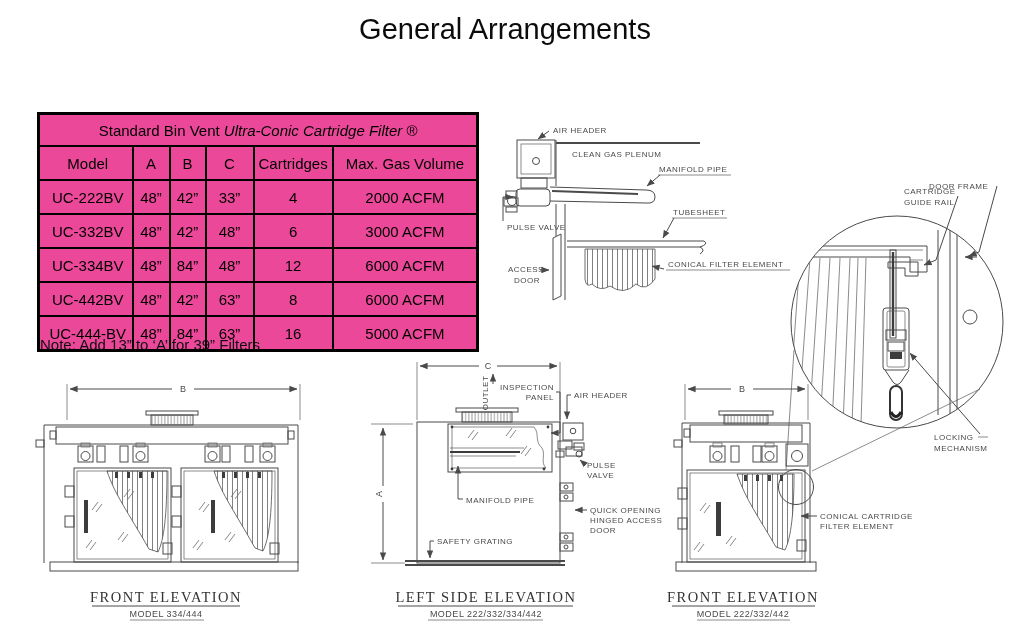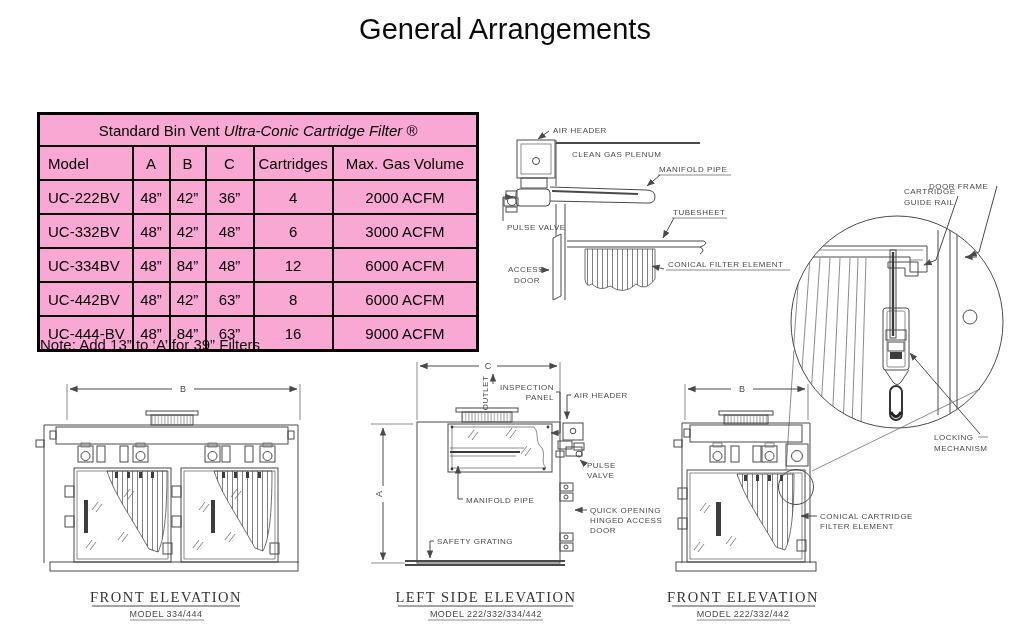--- a/index.html
+++ b/index.html
@@ -1,26 +1,26 @@
 <!DOCTYPE html>
 <html><head>
 <meta charset="utf-8">
 <style>
   html,body{margin:0;padding:0;background:#e8e8e8;}
   .page{position:relative;width:1024px;height:631px;background:#ffffff;
         font-family:"Liberation Sans",sans-serif;overflow:hidden;margin:0 auto;}
   .title{position:absolute;top:13px;left:0;width:1010px;text-align:center;
          font-size:29px;line-height:32px;color:#0b0b0b;}
   table.spec{position:absolute;left:37px;top:112px;border-collapse:collapse;
-             background:#f9a8d4;border:3px solid #000;table-layout:fixed;}
+             background:#ec4899;border:3px solid #000;table-layout:fixed;}
   table.spec td,table.spec th{border:2px solid #000;font-size:15px;color:#000;
              height:32px;text-align:center;padding:0 4px;font-weight:normal;
              white-space:nowrap;overflow:hidden;}
   table.spec .t-title{height:30px;}
-  table.spec .cell-model, table.spec th.c-model{text-align:left;padding-left:8px;}
+  table.spec .cell-model, table.spec th.c-model{text-align:center;padding-left:8px;}
   .note{position:absolute;left:40px;top:336px;font-size:15px;color:#101010;}
   svg.draw{position:absolute;left:0;top:0;}
   .ln{stroke:#4a4a4a;fill:none;stroke-width:1;}
   .ln2{stroke:#4a4a4a;fill:none;stroke-width:1.8;}
   .thin{stroke:#5a5a5a;fill:none;stroke-width:.7;}
   .lbl{font-family:"Liberation Sans",sans-serif;font-size:8px;letter-spacing:.5px;fill:#4a4a4a;}
   .dim{font-family:"Liberation Sans",sans-serif;font-size:9px;fill:#4a4a4a;}
   .etitle{font-family:"Liberation Serif",serif;font-size:14.5px;letter-spacing:1.5px;fill:#333;}
   .emodel{font-family:"Liberation Sans",sans-serif;font-size:9px;letter-spacing:.5px;fill:#4a4a4a;}
   .dk{fill:#3c3c3c;stroke:none;}
@@ -54,21 +54,21 @@
         <th>C</th>
         <th>Cartridges</th>
         <th>Max. Gas Volume</th>
       </tr>
     </thead>
     <tbody>
         <tr>
           <td class="cell-model">UC-222BV</td>
           <td>48”</td>
           <td>42”</td>
-          <td>36”</td>
+          <td>33”</td>
           <td>4</td>
           <td>2000 ACFM</td>
         </tr>
         <tr>
           <td class="cell-model">UC-332BV</td>
           <td>48”</td>
           <td>42”</td>
           <td>48”</td>
           <td>6</td>
           <td>3000 ACFM</td>
@@ -88,21 +88,21 @@
           <td>63”</td>
           <td>8</td>
           <td>6000 ACFM</td>
         </tr>
         <tr>
           <td class="cell-model">UC-444-BV</td>
           <td>48”</td>
           <td>84”</td>
           <td>63”</td>
           <td>16</td>
-          <td>9000 ACFM</td>
+          <td>5000 ACFM</td>
         </tr>
       </tbody>
   </table>
 
   <div class="note">Note: Add 13” to ‘A’ for 39” Filters</div>
 
   <svg class="draw" width="1024" height="631" viewBox="0 0 1024 631">
     <defs>
       <marker id="arr" viewBox="0 0 10 10" refX="9.5" refY="5" markerWidth="8" markerHeight="8" orient="auto">
         <path d="M0,1 L10,5 L0,9 z" fill="#4a4a4a"></path>

